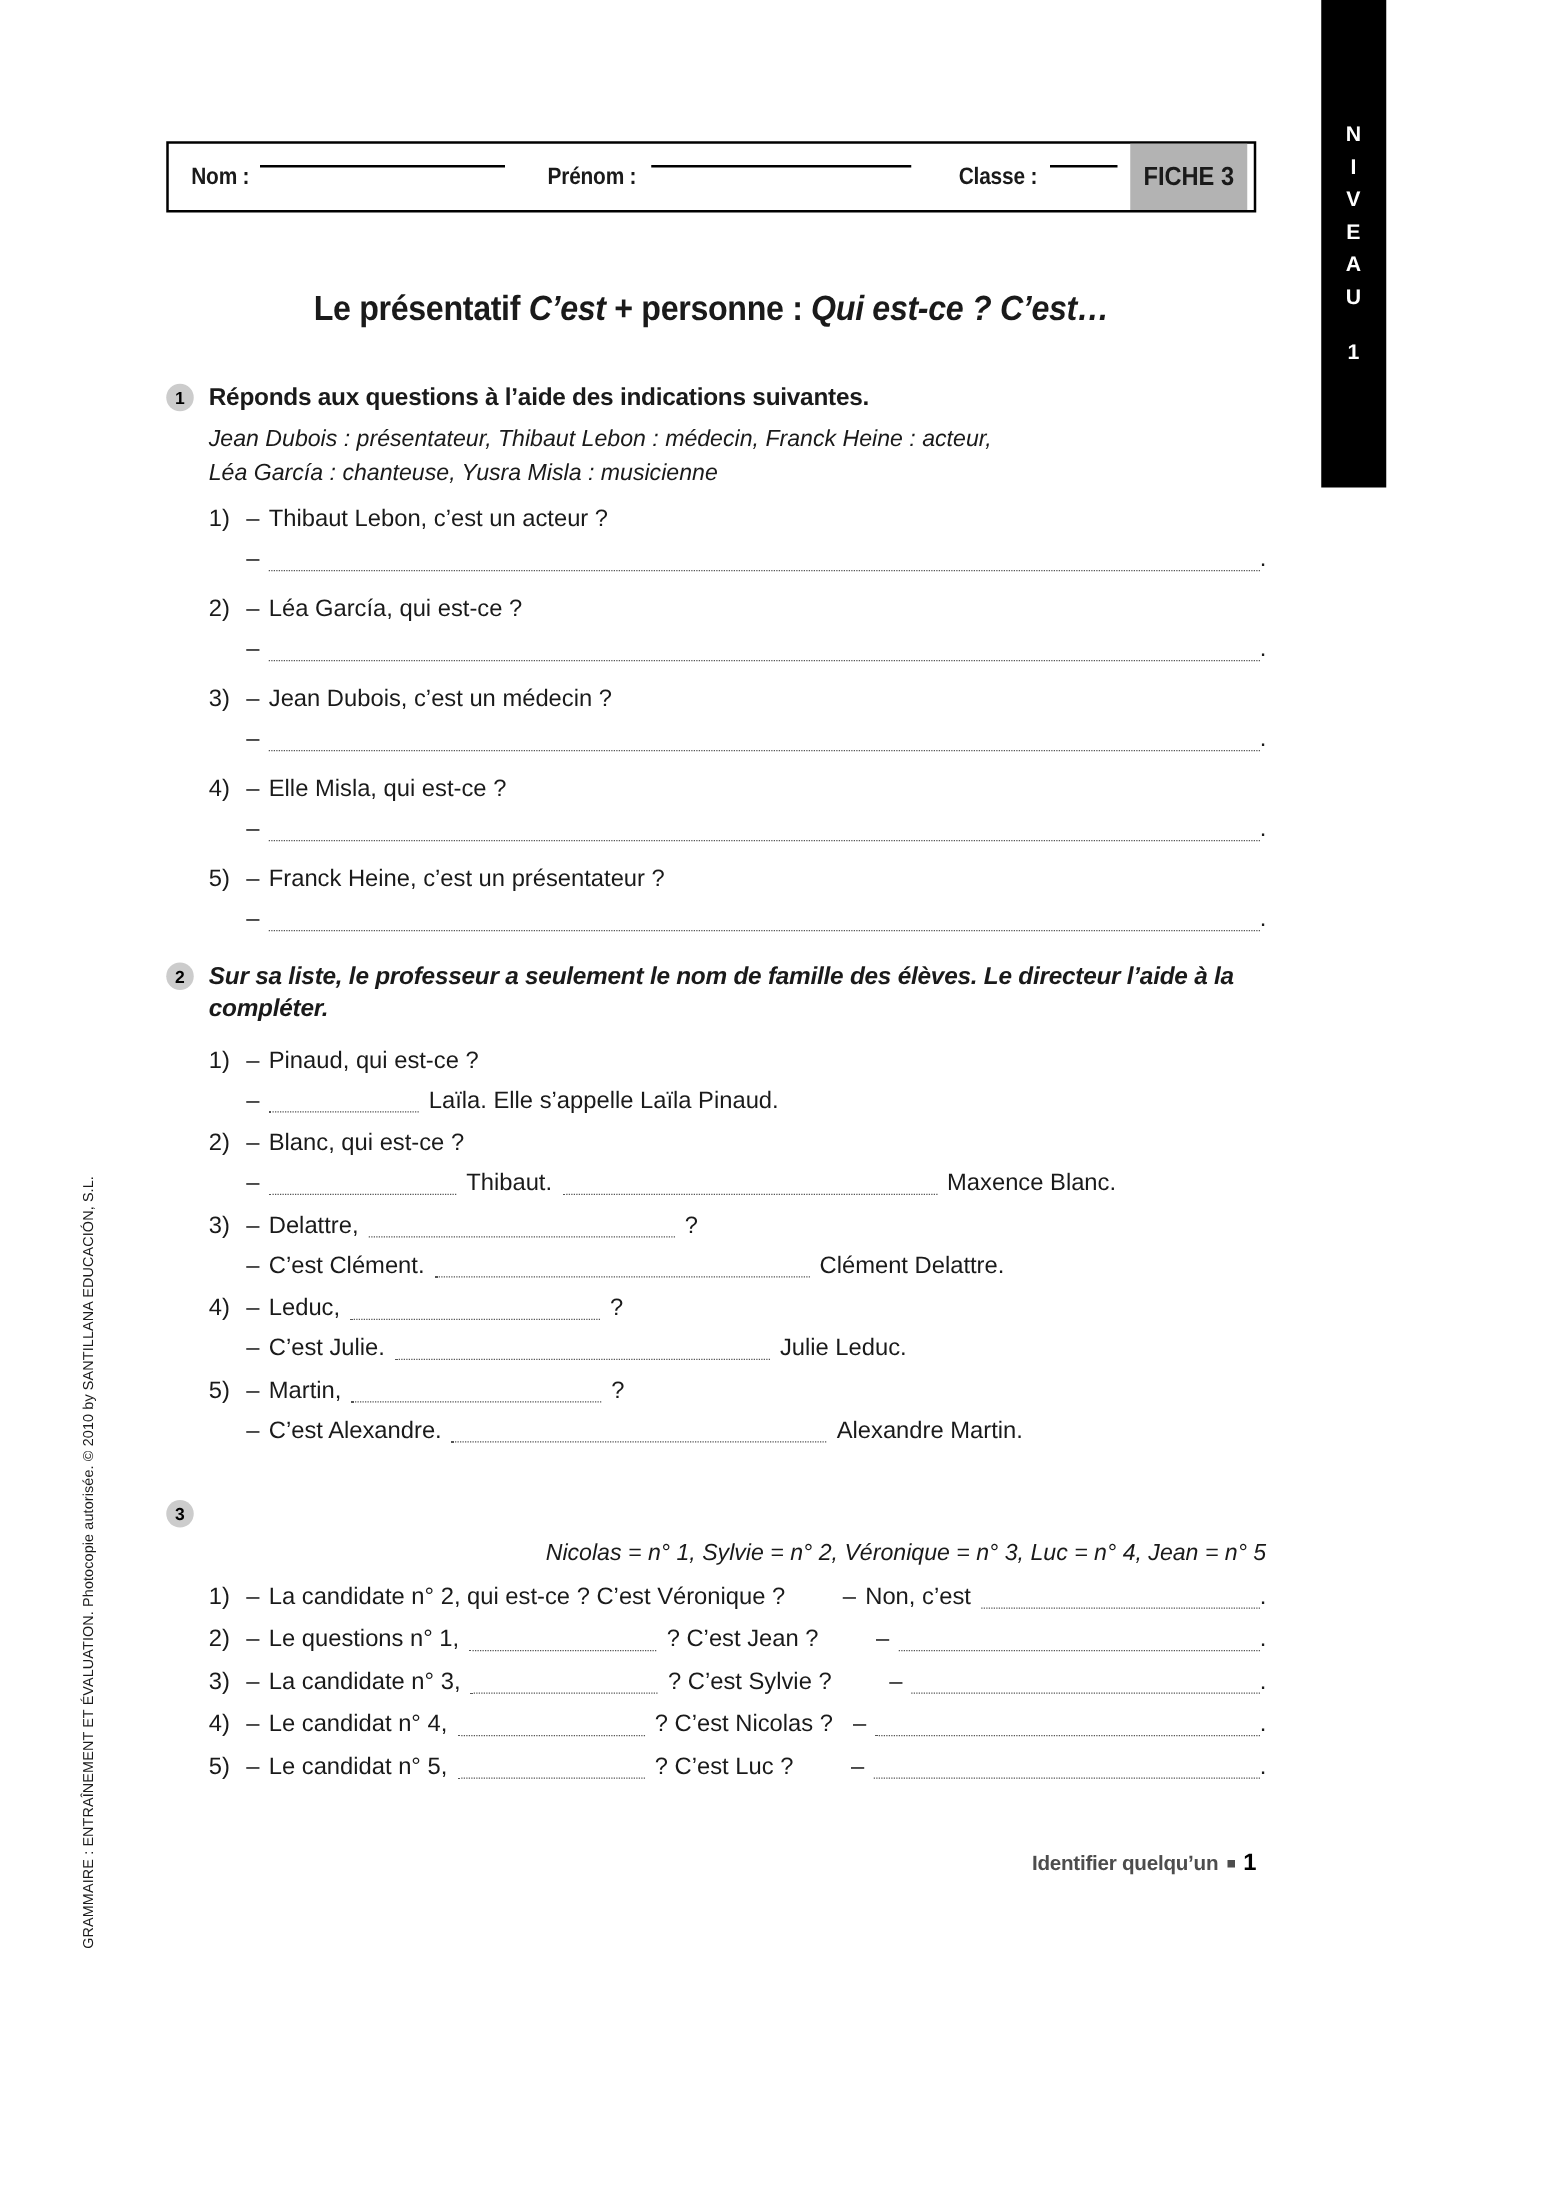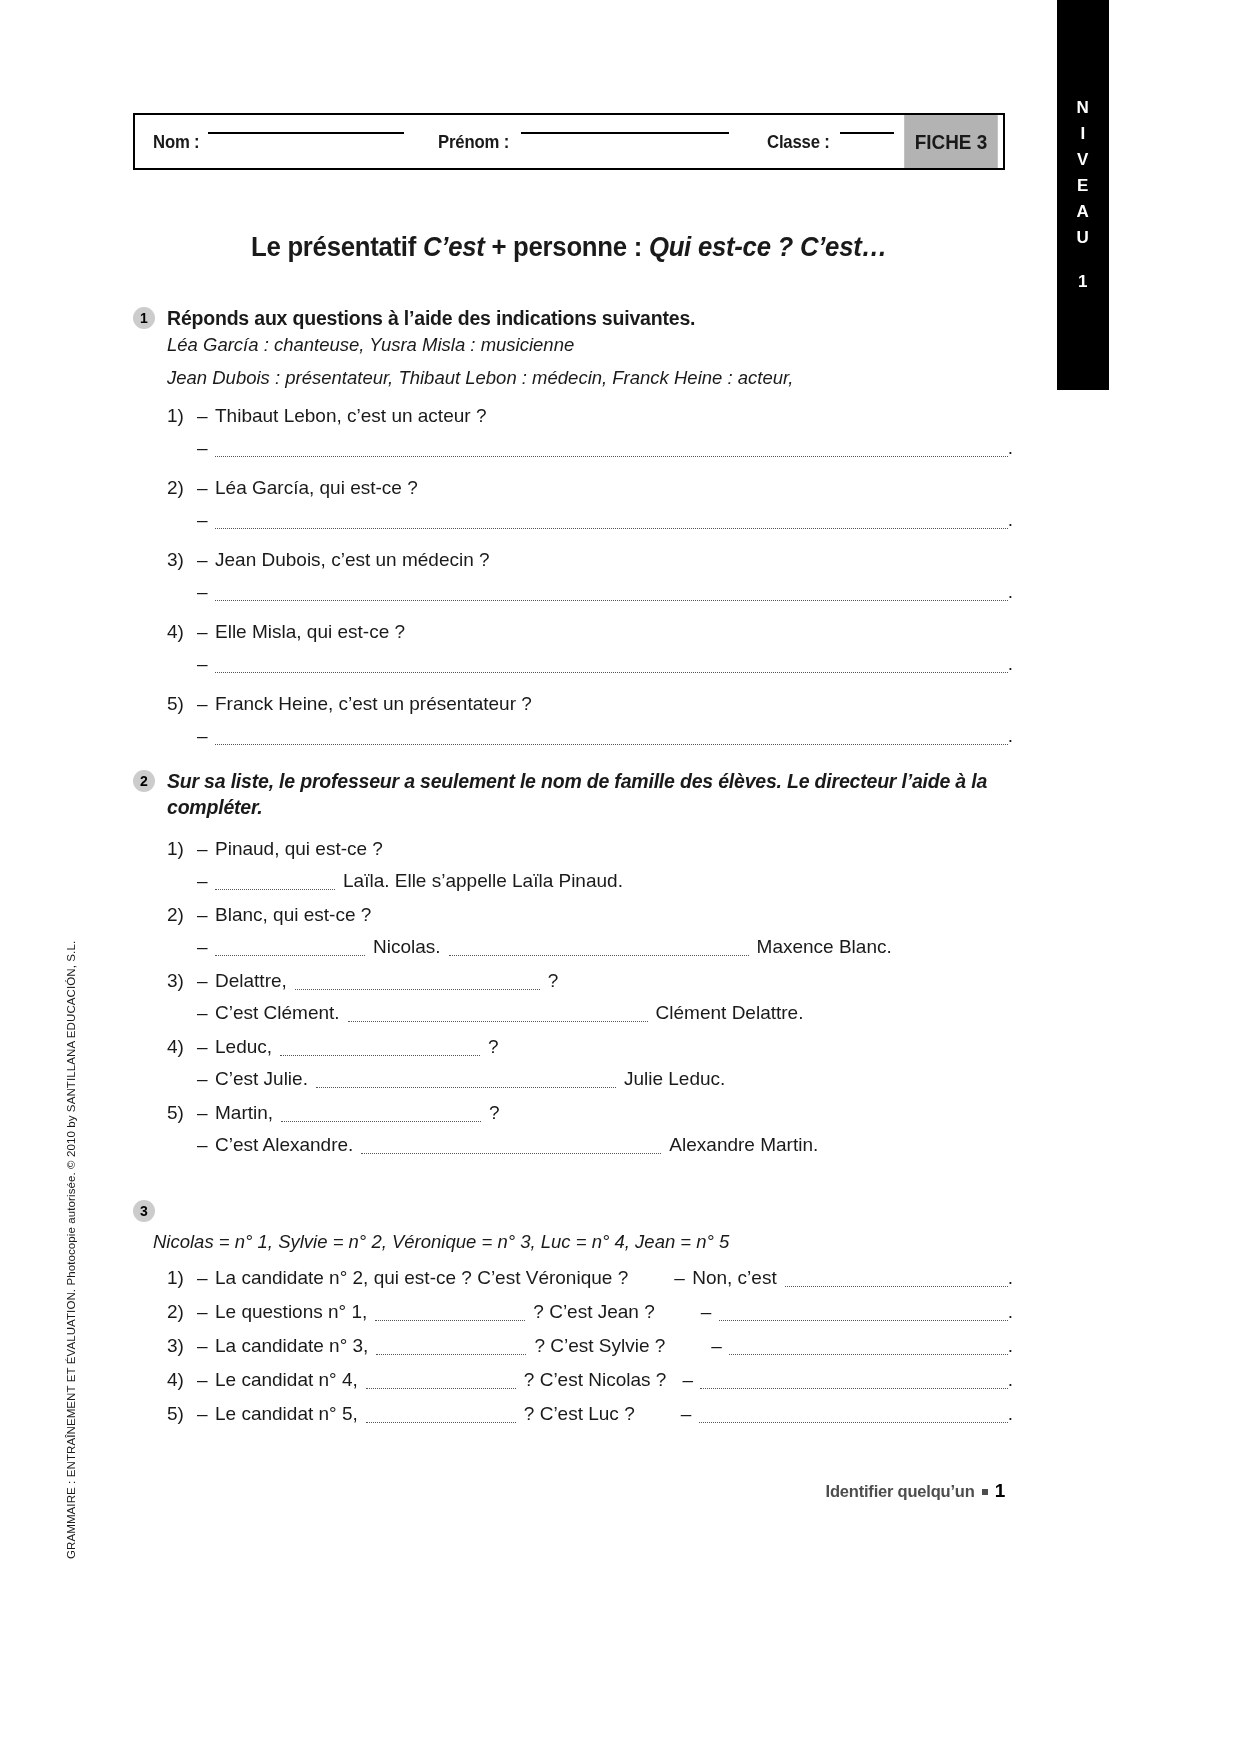--- a/index.html
+++ b/index.html
@@ -156,21 +156,21 @@
 
   .cue {
     font-style: italic;
     font-size: 18.5px;
     line-height: 27px;
     margin-left: 34px;
     margin-top: 6px;
     color: #1a1a1a;
   }
   .cue.center {
-    text-align: left;
+    text-align: right;
     margin-left: 0;
     padding-left: 20px;
   }
 
   .items {
     margin-left: 34px;
     margin-top: 10px;
     font-size: 19px;
   }
   .q-row {
@@ -270,22 +270,22 @@
 
 <div class="main-title">
   <span>Le présentatif </span><i>C’est</i><span> + personne : </span><i>Qui est-ce ? C’est…</i>
 </div>
 
 <div class="ex" style="top:305px;">
   <div class="ex-head">
     <div class="num-badge">1</div>
     <div class="ex-title">Réponds aux questions à l’aide des indications suivantes.</div>
   </div>
+  <div class="cue">Jean Dubois : présentateur, Thibaut Lebon : médecin, Franck Heine : acteur,</div>
   <div class="cue" style="margin-top:0;">Léa García : chanteuse, Yusra Misla : musicienne</div>
-  <div class="cue">Jean Dubois : présentateur, Thibaut Lebon : médecin, Franck Heine : acteur,</div>
 
   <div class="items">
     <div class="q-row" style="margin-top:6px;">
       <span class="q-num">1)</span>
       <span class="dash">–</span>
       <span class="txt">Thibaut Lebon, c’est un acteur ?</span>
     </div>
     <div class="ans-row">
       <span class="indent"></span>
       <span class="dash">–</span>
@@ -367,21 +367,21 @@
     <div class="q-row" style="margin-top:4px;">
       <span class="q-num">2)</span>
       <span class="dash">–</span>
       <span class="txt">Blanc, qui est-ce ?</span>
     </div>
     <div class="ans-row">
       <span class="indent"></span>
       <span class="dash">–</span>
       <span class="dotline fixed-md"></span>
       <span class="sp"></span>
-      <span class="txt">Nicolas.</span>
+      <span class="txt">Thibaut.</span>
       <span class="sp"></span>
       <span class="dotline fixed-xxl"></span>
       <span class="sp"></span>
       <span class="txt">Maxence Blanc.</span>
     </div>
 
     <div class="q-row" style="margin-top:4px;">
       <span class="q-num">3)</span>
       <span class="dash">–</span>
       <span class="txt">Delattre,</span>

